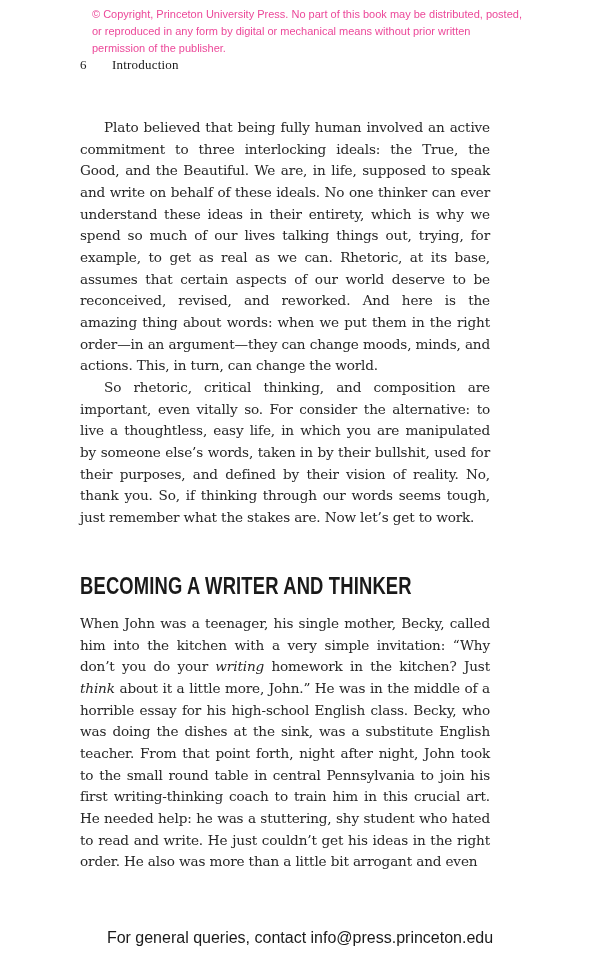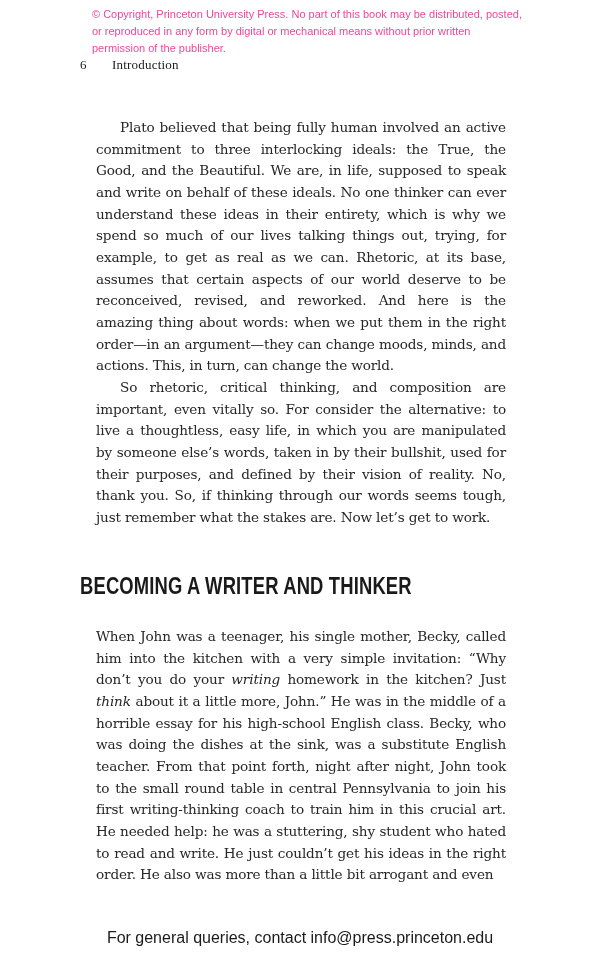--- a/index.html
+++ b/index.html
@@ -42,21 +42,20 @@
     .body-block {
       position: absolute;
       left: 80px;
       width: 410px;
       font-family: "DejaVu Serif", serif;
       font-size: 13.6px;
       line-height: 21.65px;
       color: #262626;
       text-align: justify;
       letter-spacing: -0.15px;
-      margin-left: 16px;
     }
     .body-block p {
       margin: 0;
     }
     .body-block p.indent {
       text-indent: 24px;
     }
     #block-1 { top: 117px; }
     .section-heading {
       position: absolute;
@@ -65,21 +64,21 @@
       font-family: "Liberation Sans", sans-serif;
       font-weight: bold;
       font-size: 23px;
       line-height: 28px;
       color: #1a1a1a;
       transform: scaleX(0.80);
       transform-origin: left center;
       letter-spacing: 0.2px;
       white-space: nowrap;
     }
-    #block-2 { top: 626px; }
+    #block-2 { top: 613px; }
     .footer {
       position: absolute;
       left: 0;
       width: 600px;
       top: 930px;
       text-align: center;
       font-family: "Liberation Sans", sans-serif;
       font-size: 16px;
       line-height: 16px;
       color: #1a1a1a;

